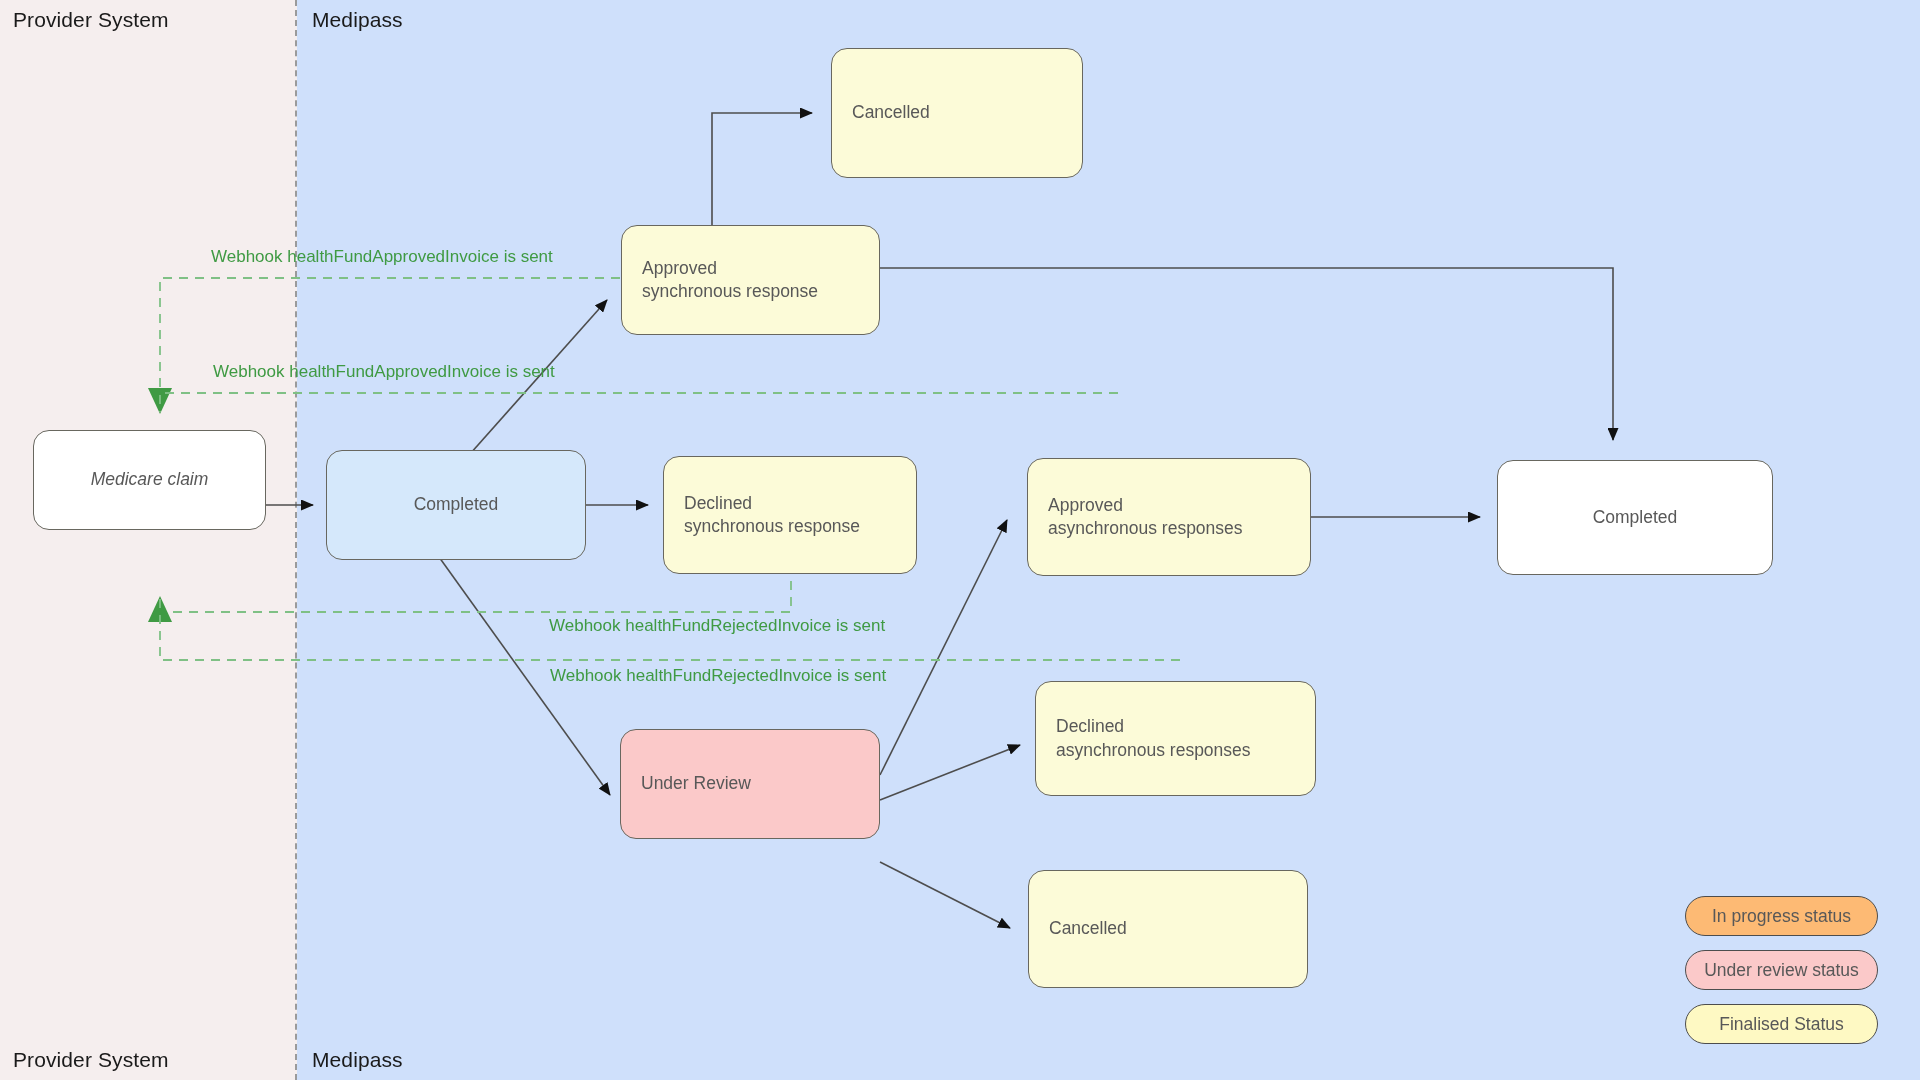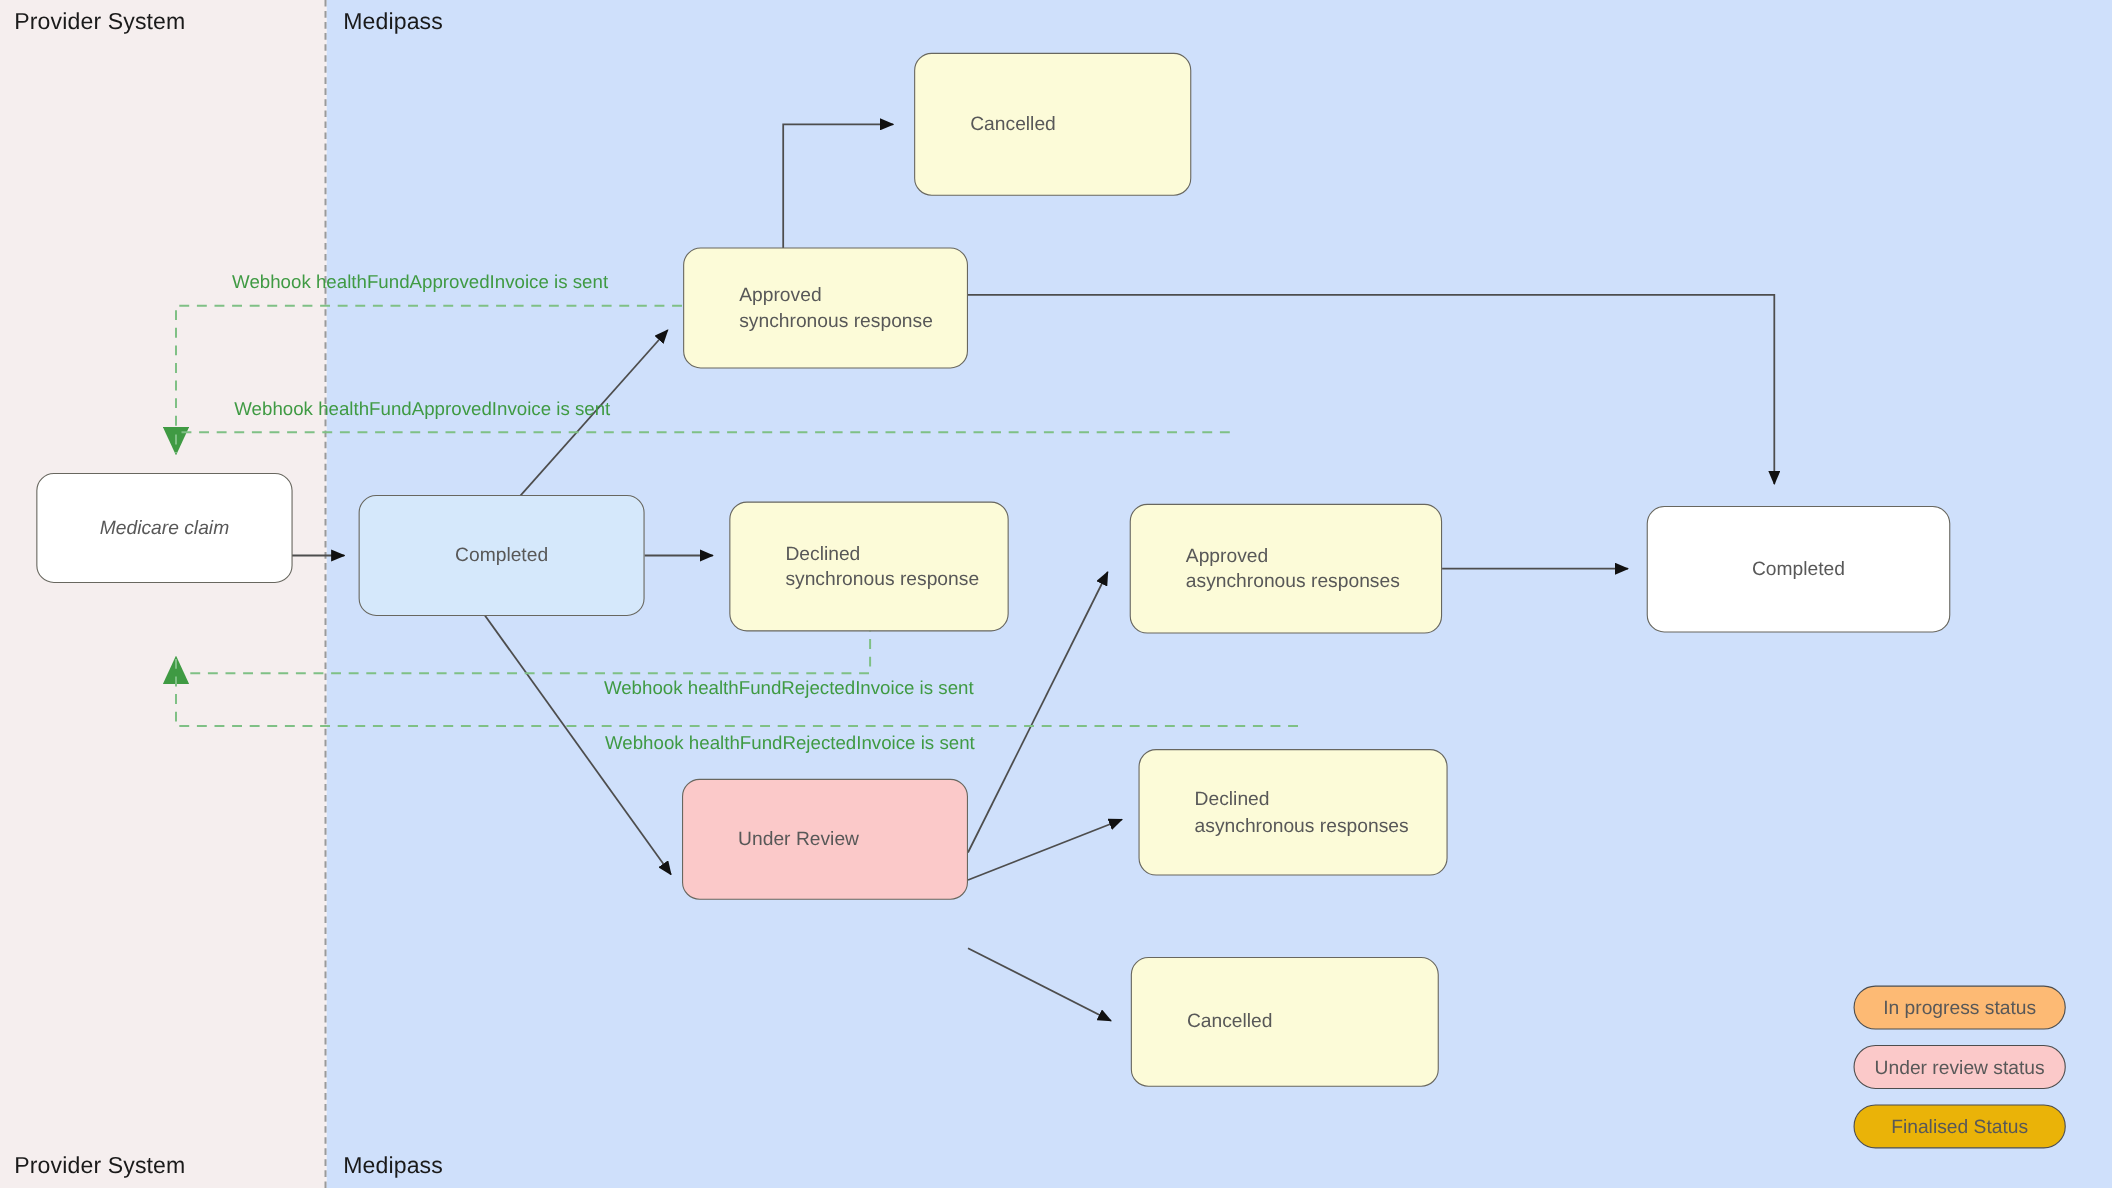--- a/index.html
+++ b/index.html
@@ -56,21 +56,21 @@
     position: absolute;
     box-sizing: border-box;
     border: 1px solid #68675f;
     border-radius: 16px;
     display: flex;
     align-items: center;
     justify-content: flex-start;
     color: #585858;
     font-size: 17.5px;
     line-height: 1.34;
-    padding-left: 50px;
+    padding-left: 20px;
     padding-right: 14px;
     white-space: pre-line;
   }
   .node.n-white  { background: #ffffff; }
   .node.n-blue   { background: #d5e8fb; }
   .node.n-yellow { background: #fcfbd8; }
   .node.n-pink   { background: #fbc9c9; }
   .node.center   { justify-content: center; padding-left: 14px; }
 
   
@@ -109,21 +109,21 @@
     display: flex;
     align-items: center;
     justify-content: center;
     font-size: 17.5px;
     color: #585858;
     padding: 0 16px;
     white-space: nowrap;
   }
   .lg-blue   { background: #fdba74; }
   .lg-pink   { background: #fbc9c9; }
-  .lg-yellow { background: #eab308; }
+  .lg-yellow { background: #fef9c3; }
 </style>
 </head>
 <body>
 
 <div id="canvas">
 
   <div class="lane lane-provider"></div>
   <div class="lane lane-medipass"></div>
 
   <div class="lane-label top ll-provider">Provider System</div>
@@ -187,21 +187,21 @@
 
   <div class="node n-yellow" style="left:663px; top:456px; width:254px; height:118px;">Declined
 synchronous response</div>
 
   <div class="node n-yellow" style="left:1027px; top:458px; width:284px; height:118px;">Approved
 asynchronous responses</div>
 
   <div class="node n-yellow" style="left:1035px; top:681px; width:281px; height:115px;">Declined
 asynchronous responses</div>
 
-  <div class="node n-pink" style="left:620px; top:708px; width:260px; height:110px;">Under Review</div>
+  <div class="node n-pink" style="left:620px; top:729px; width:260px; height:110px;">Under Review</div>
 
   <div class="node n-yellow" style="left:1028px; top:870px; width:280px; height:118px;">Cancelled</div>
 
   <div class="node n-white center" style="left:1497px; top:460px; width:276px; height:115px;">Completed</div>
 
   <div class="hook-label" style="left:211px; top:247px;">Webhook healthFundApprovedInvoice is sent</div>
 
   <div class="hook-label" style="left:213px; top:362px;">Webhook healthFundApprovedInvoice is sent</div>
 
   <div class="hook-label" style="left:549px; top:616px;">Webhook healthFundRejectedInvoice is sent</div>

